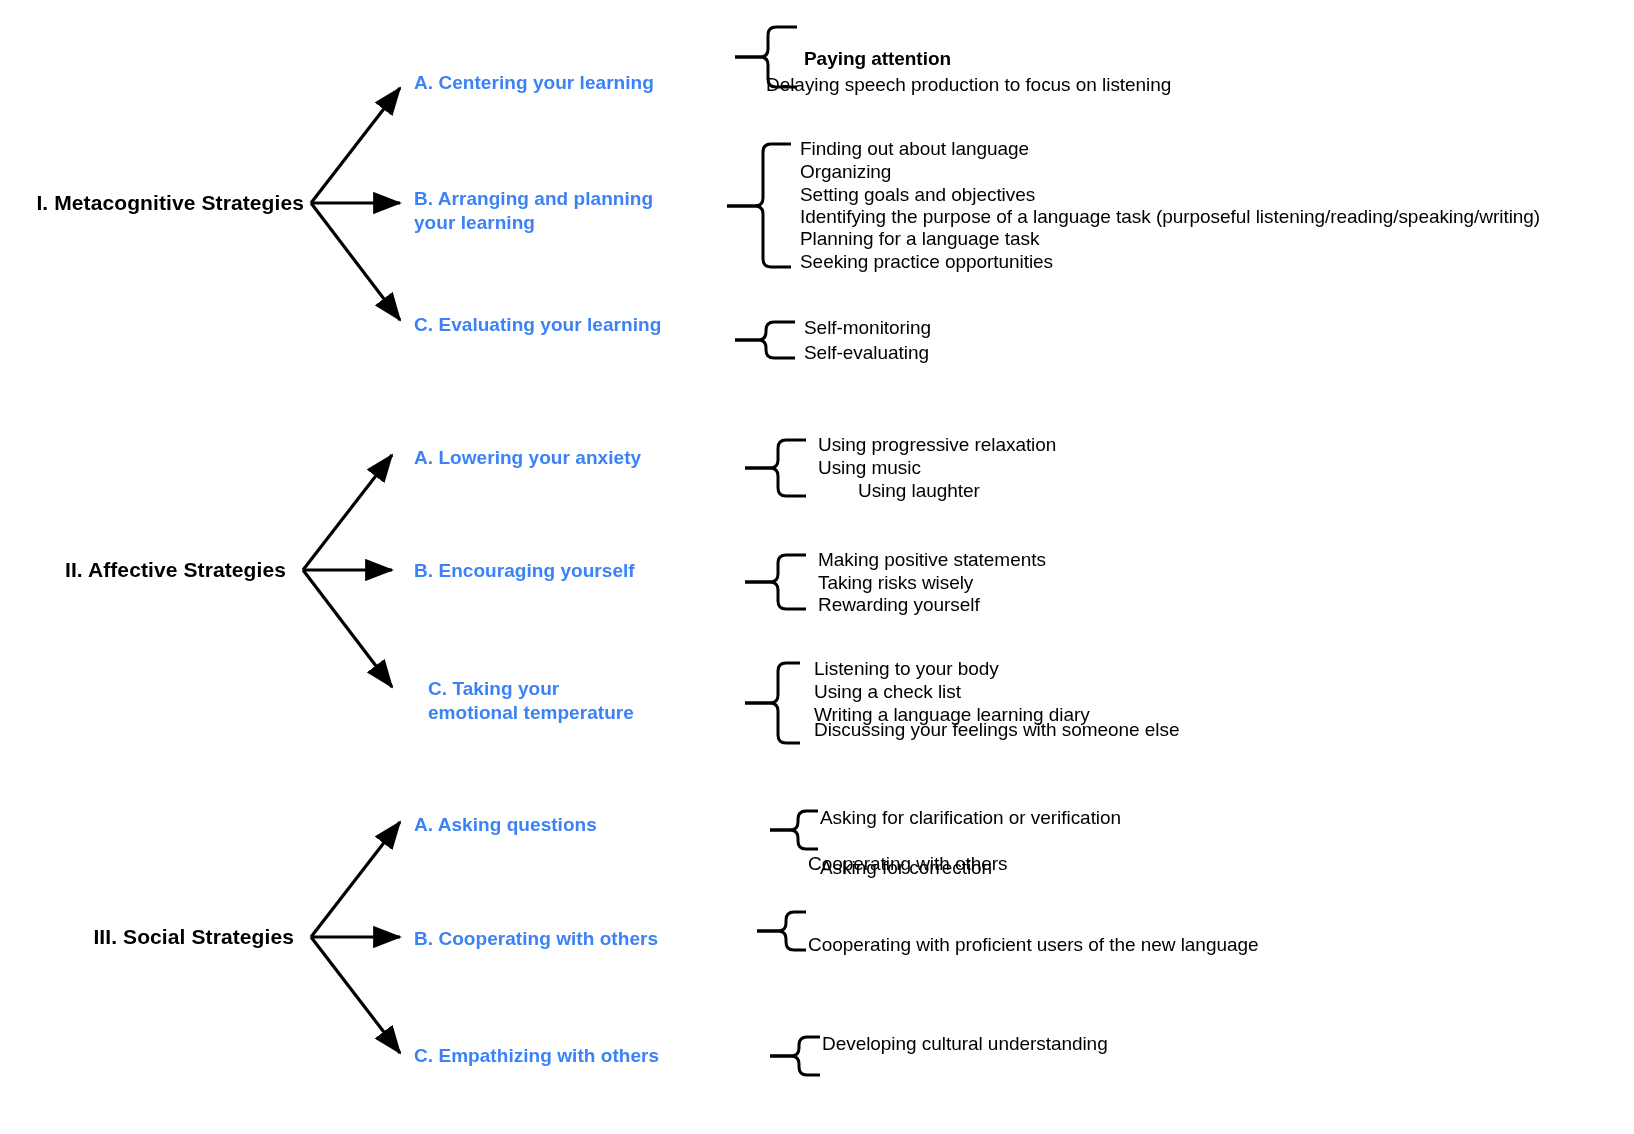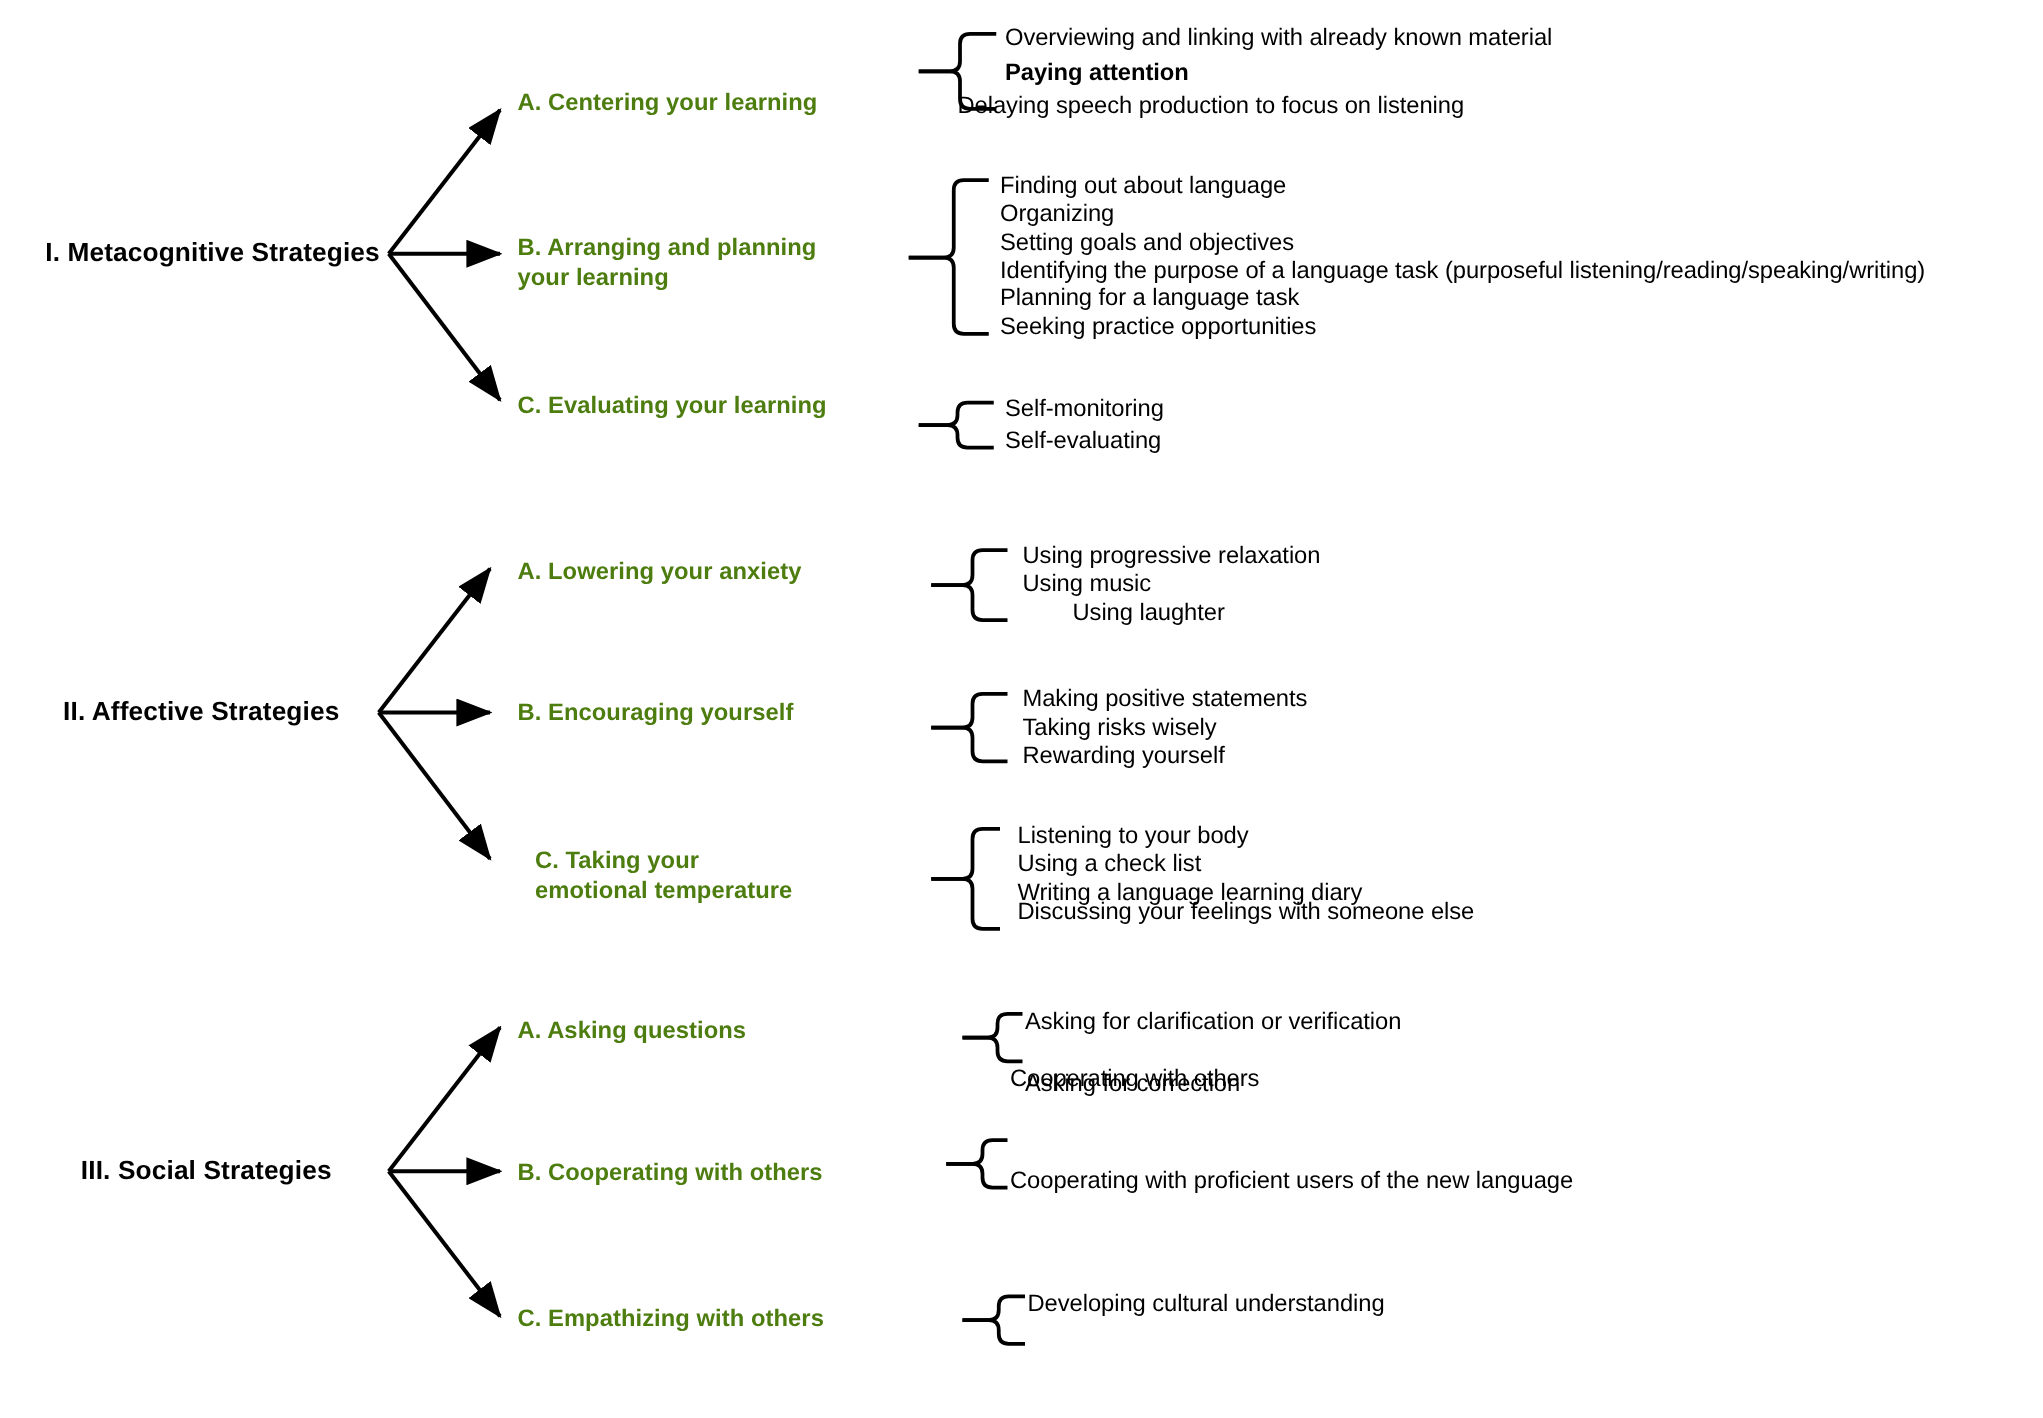--- a/index.html
+++ b/index.html
@@ -24,28 +24,28 @@
     pointer-events: none;
   }
   .root-label {
     position: absolute;
     font-weight: bold;
     font-size: 21px;
     color: #000000;
     white-space: nowrap;
     letter-spacing: 0.1px;
     transform: translateY(-50%);
-    text-align: center;
+    text-align: right;
   }
   .branch-label {
     position: absolute;
     font-weight: bold;
     font-size: 19px;
     line-height: 1.28;
-    color: #4d7c0f;
+    color: #3b82f6;
     letter-spacing: 0.05px;
   }
   .leaf-item {
     position: absolute;
     font-weight: normal;
     font-size: 19px;
     color: #000000;
     white-space: nowrap;
     letter-spacing: -0.05px;
     transform: translateY(-50%);
@@ -128,21 +128,20 @@
   </svg>
 
   <div class="root-label" style="left:36px; top:203px; width:268px;">I. Metacognitive Strategies</div>
 
   <div class="branch-label" style="left:414px; top:71px; width:300px;">A. Centering your learning</div>
 
   <div class="branch-label" style="left:414px; top:187px; width:278px;">B. Arranging and planning your learning</div>
 
   <div class="branch-label" style="left:414px; top:313px; width:300px;">C. Evaluating your learning</div>
 
-  <div class="leaf-item" style="left:804px; top:31px;">Overviewing and linking with already known material</div>
   <div class="leaf-item" style="left:804px; top:59px;font-weight:bold;">Paying attention</div>
   <div class="leaf-item" style="left:766px; top:85px;">Delaying speech production to focus on listening</div>
 
   <div class="leaf-item" style="left:800px; top:149px;">Finding out about language</div>
   <div class="leaf-item" style="left:800px; top:172px;">Organizing</div>
   <div class="leaf-item" style="left:800px; top:195px;">Setting goals and objectives</div>
   <div class="leaf-item" style="left:800px; top:217px;">Identifying the purpose of a language task (purposeful listening/reading/speaking/writing)</div>
   <div class="leaf-item" style="left:800px; top:239px;">Planning for a language task</div>
   <div class="leaf-item" style="left:800px; top:262px;">Seeking practice opportunities</div>
 

